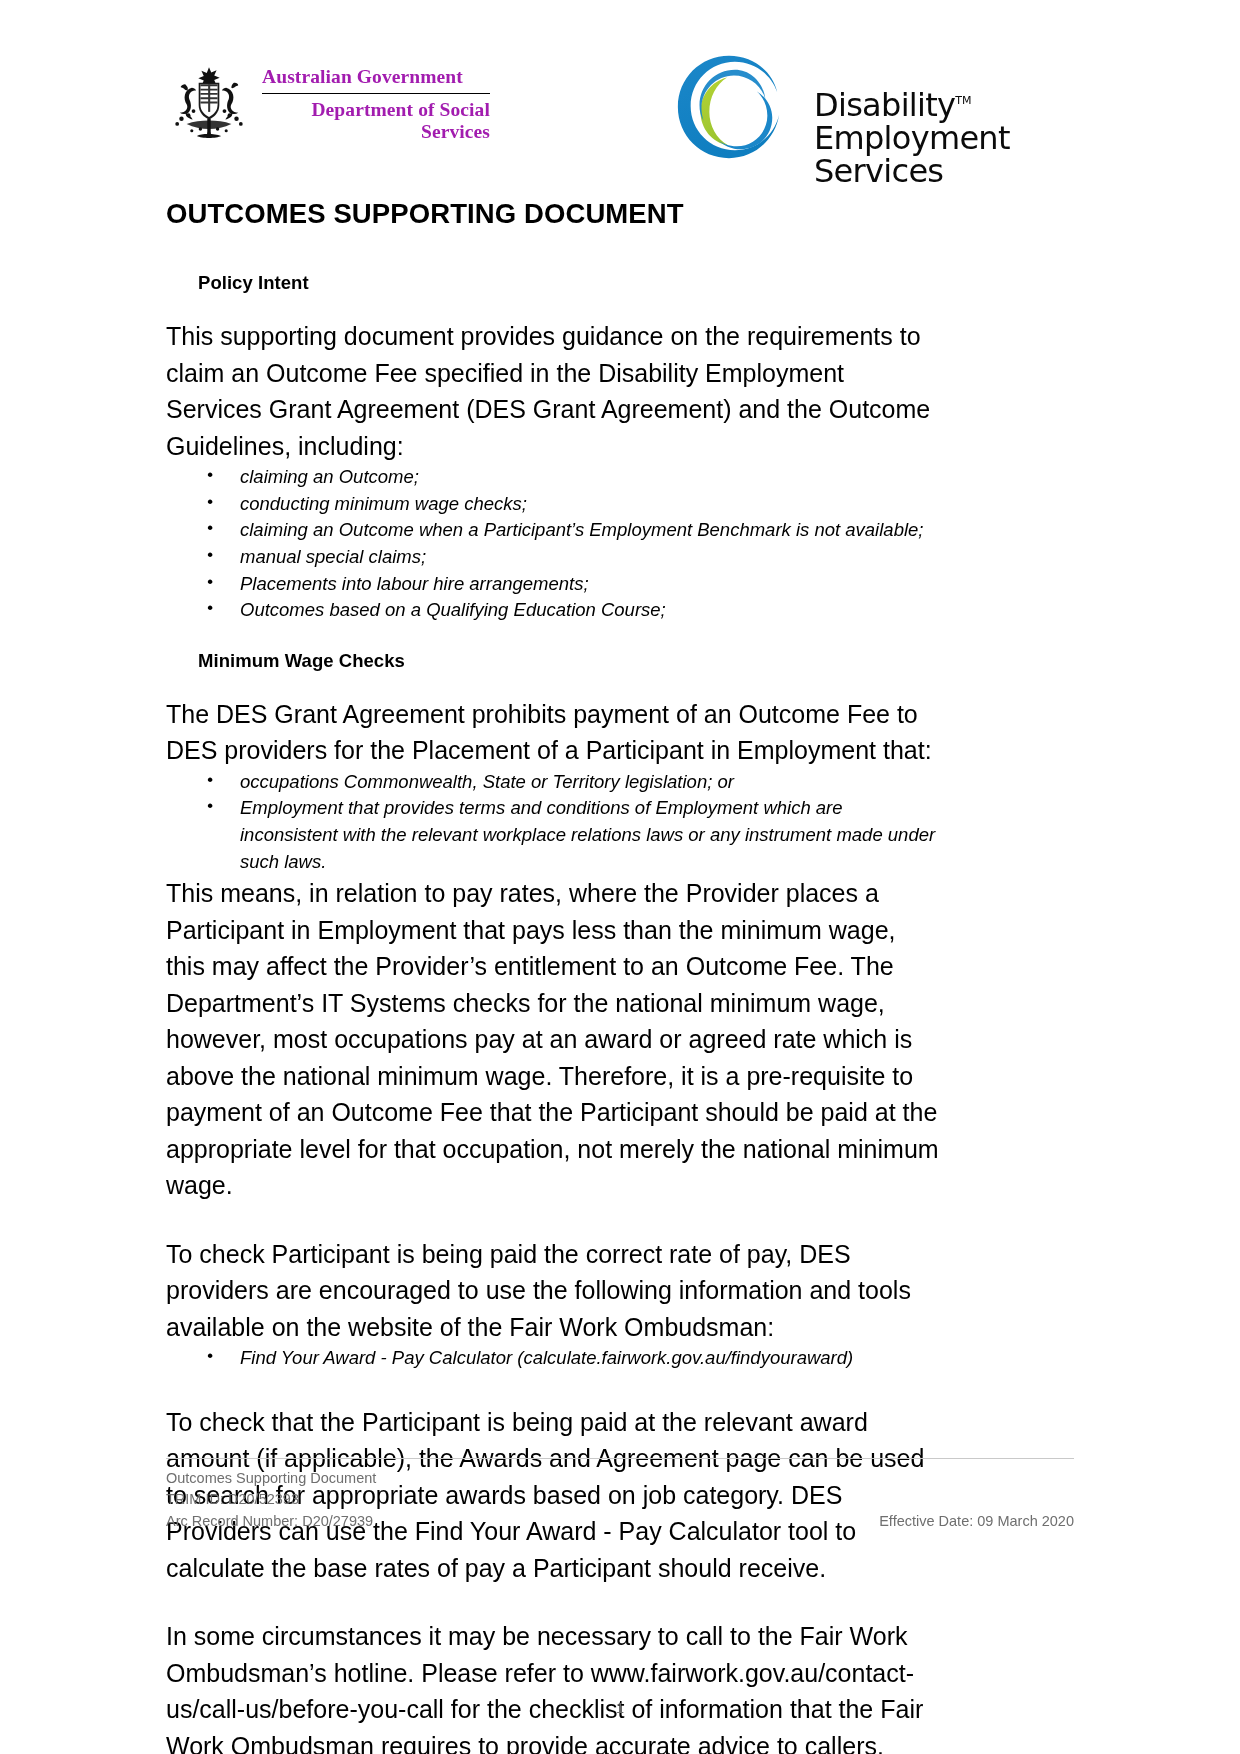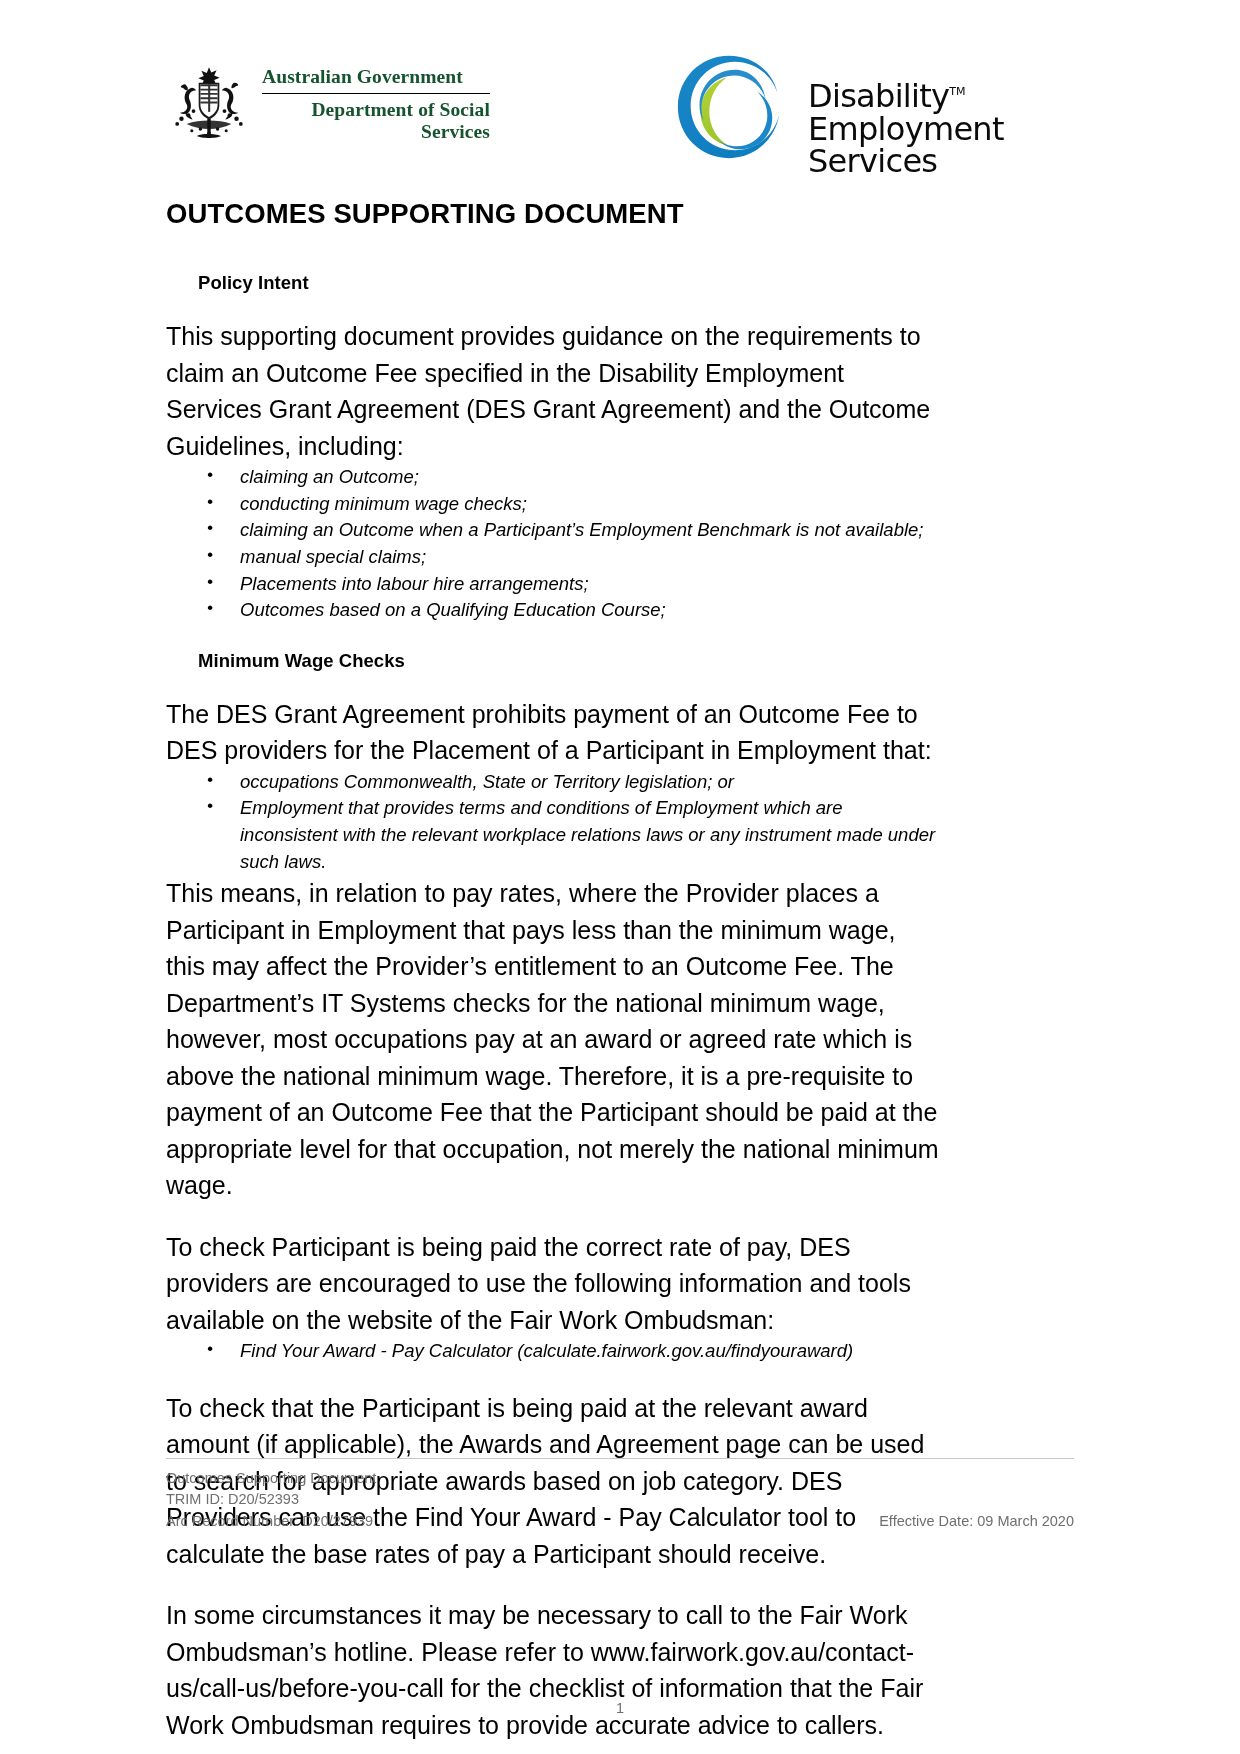--- a/index.html
+++ b/index.html
@@ -38,21 +38,21 @@
     gap: 10px;
   }
 
   .crest-svg { display: block; }
 
   .gov-wordmark {
     display: flex;
     flex-direction: column;
     font-family: "Liberation Serif", serif;
     font-weight: bold;
-    color: #14532d;
+    color: #a21caf;
     line-height: 1.15;
   }
   .gov-wordmark .line1 {
     font-size: 19.5px;
     letter-spacing: 0.1px;
     padding-bottom: 4px;
     border-bottom: 1.6px solid #000;
     width: 228px;
   }
   .gov-wordmark .line2 {
@@ -61,22 +61,22 @@
     padding-top: 5px;
     width: 228px;
     text-align: right;
   }
 
   .des-logo {
     position: absolute;
     left: 668px;
     top: 0px;
     display: flex;
-    align-items: center;
-    gap: 18px;
+    align-items: flex-end;
+    gap: 24px;
   }
   .des-mark { width: 122px; height: 118px; display:block; }
   .des-text {
     font-family: "DejaVu Sans", sans-serif;
     font-size: 32px;
     line-height: 1.03;
     letter-spacing: -0.7px;
     color: #0b0b0b;
     position: relative;
     top: 22px;
@@ -113,21 +113,21 @@
     margin-left: 32px;
   }
 
   p.body {
     font-size: 25px;
     line-height: 1.46;
     margin-bottom: 0;
     letter-spacing: 0px;
   }
 
-  p.gap { margin-top: 25px; }
+  p.gap { margin-top: 32px; }
 
   ul.bullets {
     list-style: none;
     margin: 0;
     padding: 0;
     font-style: italic;
   }
   ul.bullets li {
     font-size: 18.5px;
     line-height: 1.44;

